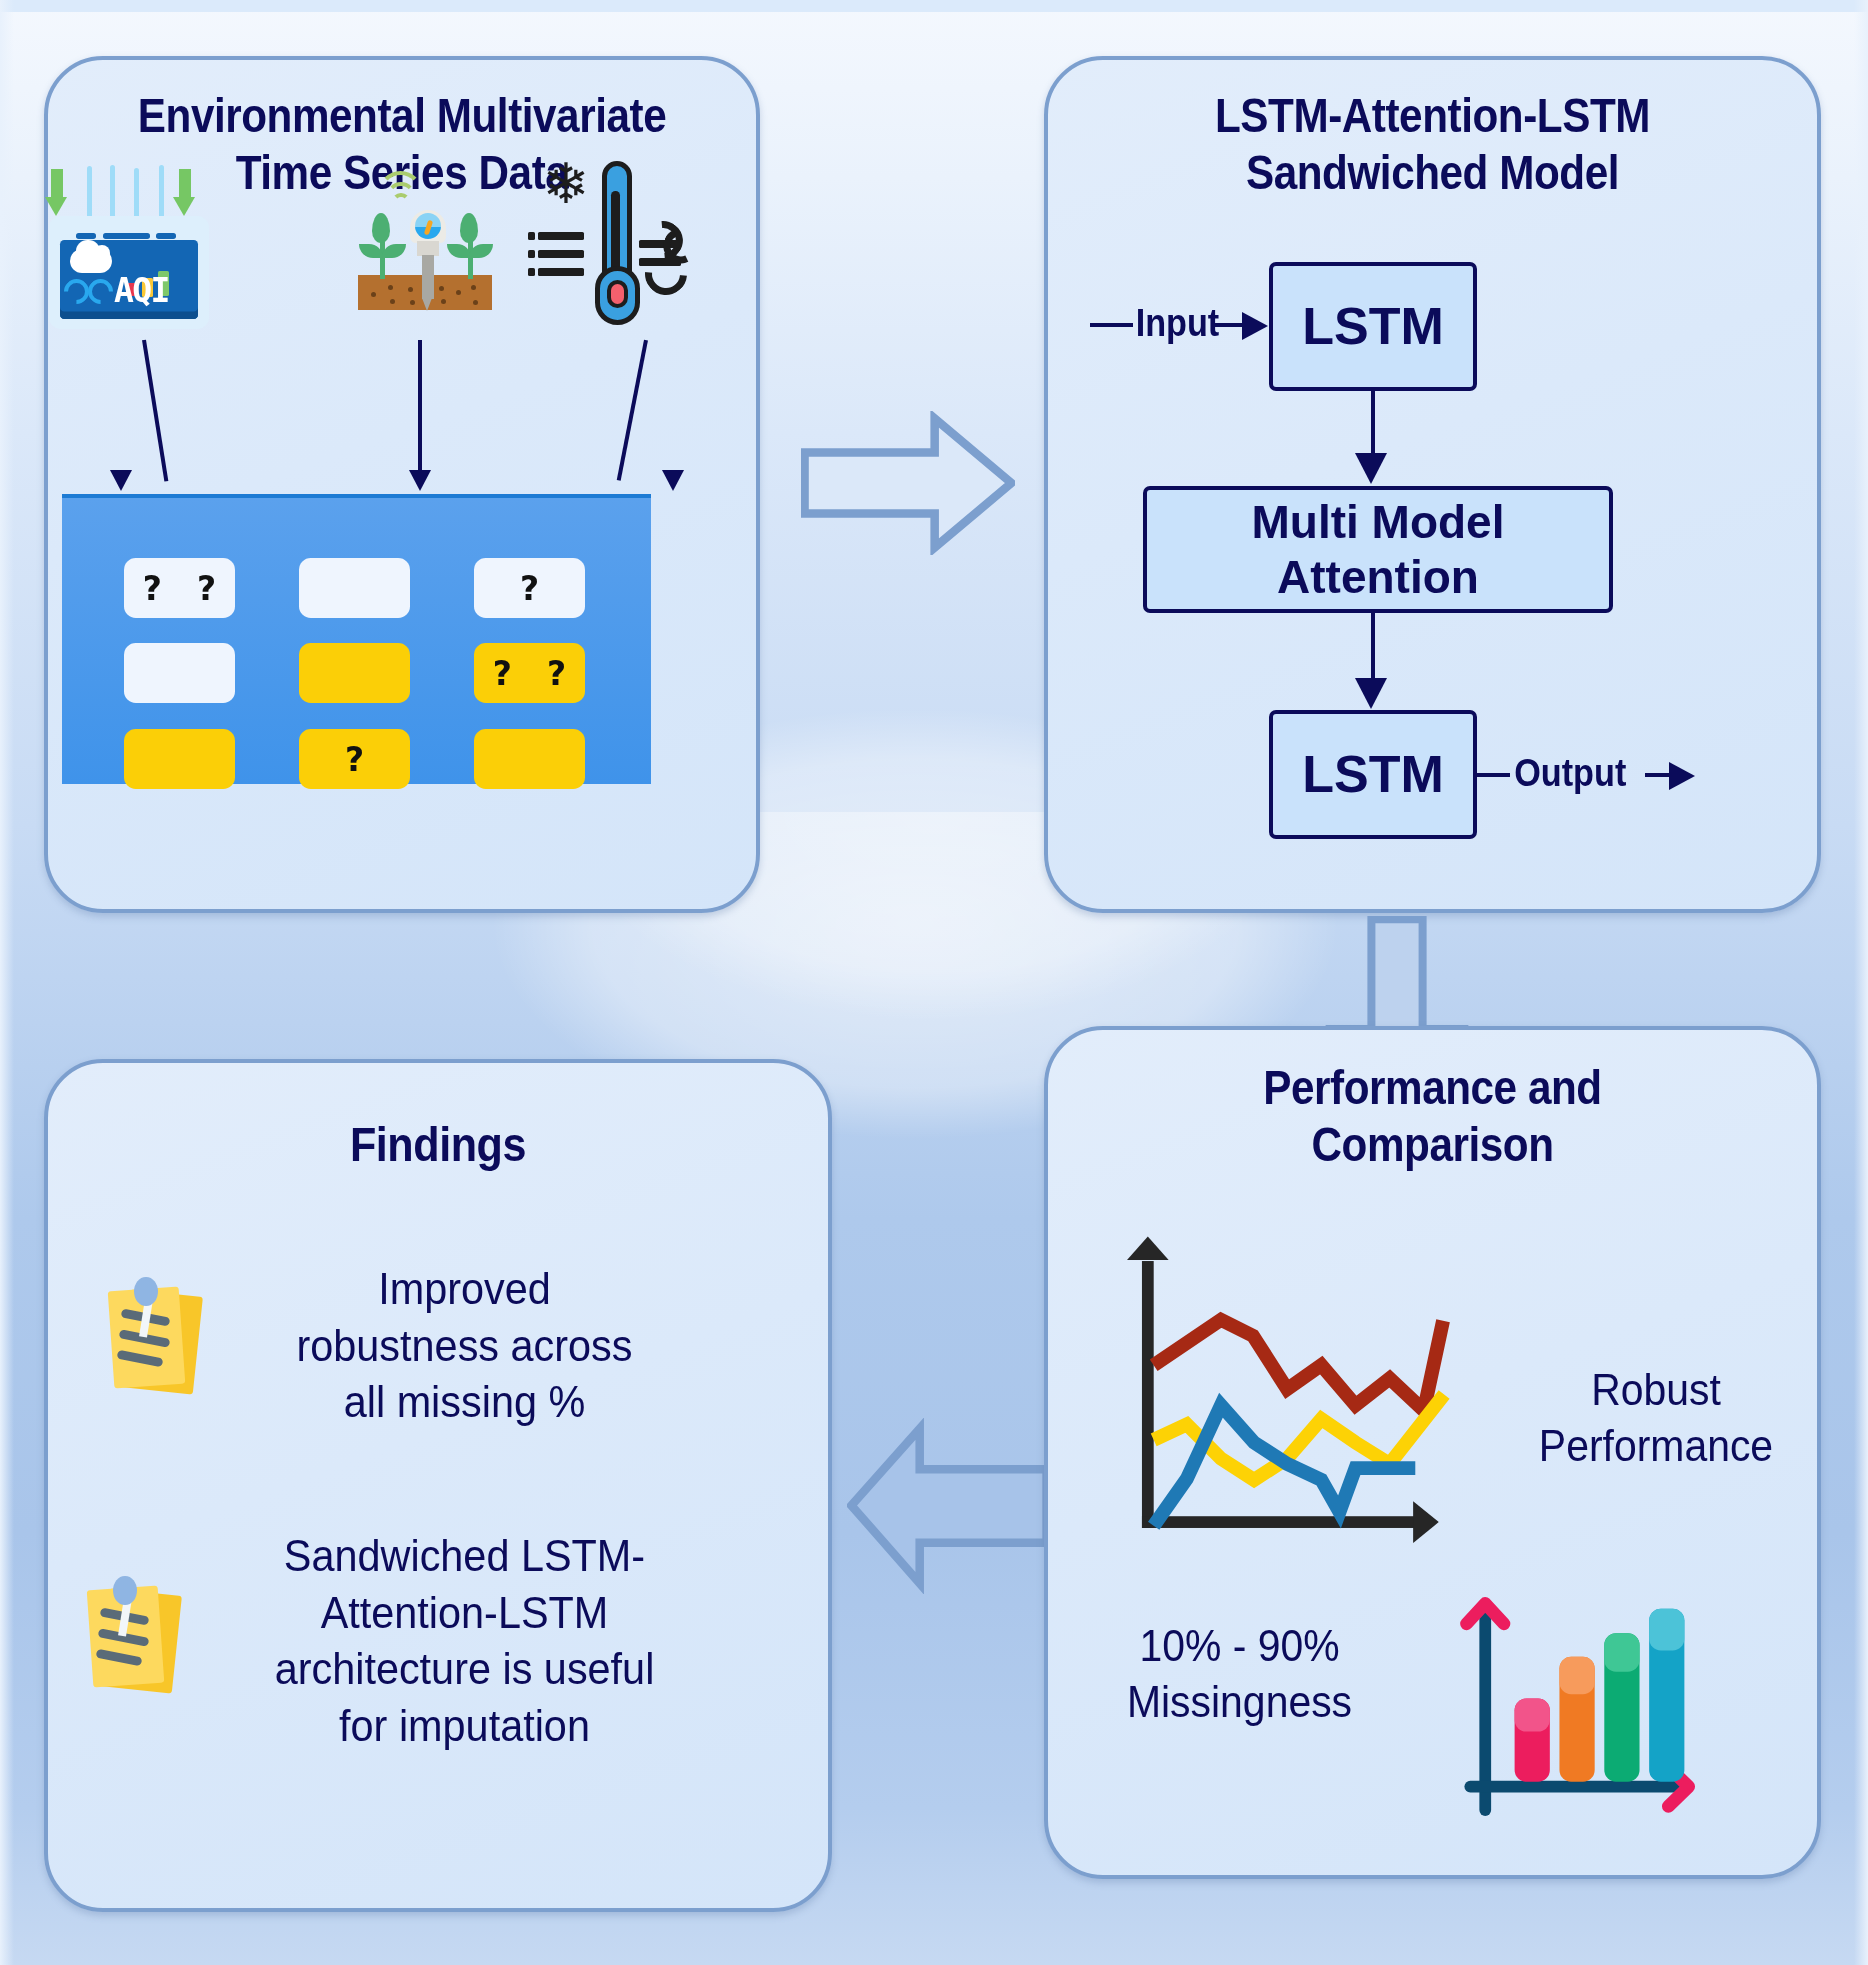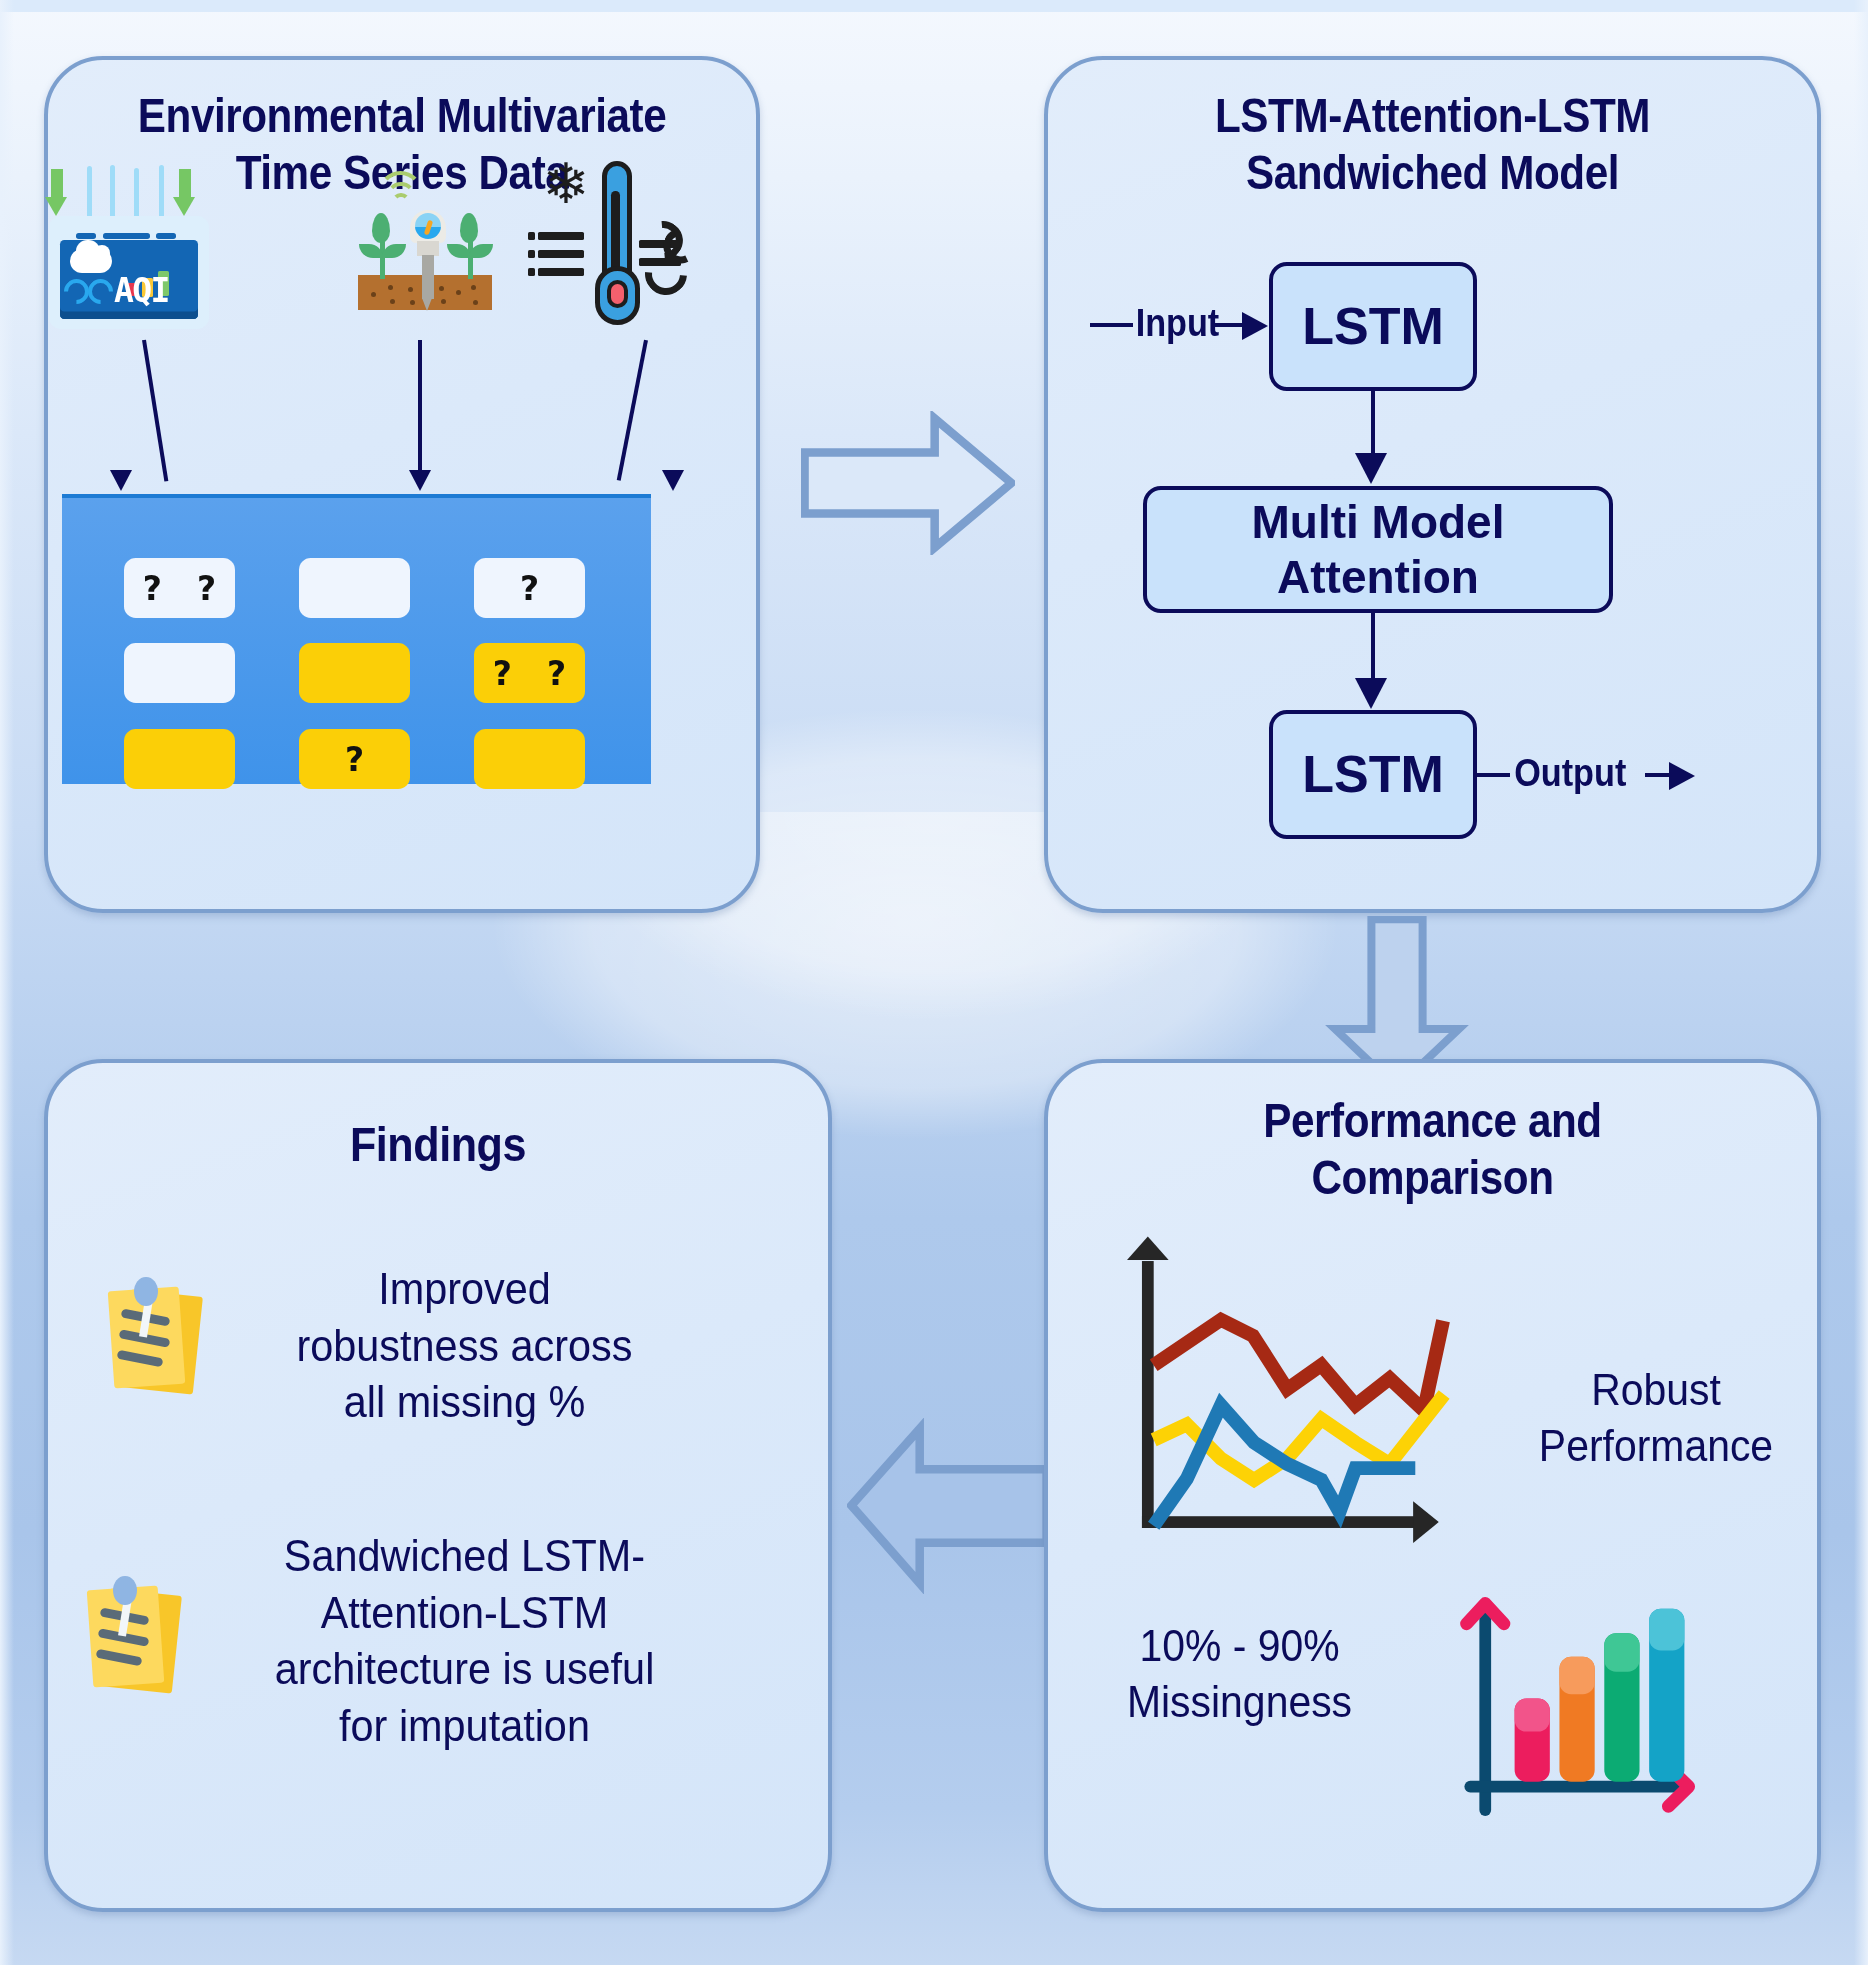--- a/index.html
+++ b/index.html
@@ -30,21 +30,21 @@
     position:absolute;
     background:linear-gradient(160deg,#e2edfb 0%, #dbe9fa 45%, #d4e5f9 100%);
     border:4.8px solid #7c9fce;
     border-radius:59px;
     box-sizing:border-box;
     box-shadow:0 3.2px 7.5px rgba(90,120,165,0.28);
   }
   #panel-data   {left:44px;   top:56px;  width:716px; height:857px;}
   #panel-model  {left:1044px; top:56px;  width:777px; height:857px;}
   #panel-find   {left:44px;   top:1059px; width:788px; height:853px;}
-  #panel-perf   {left:1044px; top:1059px; width:777px; height:853px;}
+  #panel-perf   {left:1044px; top:1026px; width:777px; height:853px;}
 
   .panel-title{
     position:absolute;left:0;right:0;
     text-align:center;
     color:#0b0b5a;
     font-weight:bold;
     font-size:48px;
     line-height:1.18;
     letter-spacing:-0.5px;
     transform:scaleX(0.88);
@@ -110,21 +110,21 @@
     position:absolute;width:111px;height:60px;border-radius:11.8px;
     display:flex;align-items:center;justify-content:center;
     font-size:33px;font-weight:bold;color:#111;letter-spacing:11.8px;text-indent:11.8px;
     font-family:"DejaVu Sans", sans-serif;
   }
   .cell.white{background:#eff5fe;}
   .cell.yellow{background:#fbcf07;}
 
   
   .node{
-    position:absolute;background:#c9e2fb;border:4.8px solid #0b0b5a;border-radius:18px;
+    position:absolute;background:#c9e2fb;border:4.8px solid #0b0b5a;border-radius:7px;
     box-sizing:border-box;display:flex;align-items:center;justify-content:center;text-align:center;
     color:#0b0b5a;font-weight:bold;line-height:1.18;
   }
   #n-lstm1{left:1269px;top:262px;width:208px;height:129px;font-size:52px;}
   #n-attn{left:1143px;top:486px;width:470px;height:127px;font-size:46px;}
   #n-lstm2{left:1269px;top:710px;width:208px;height:129px;font-size:52px;}
   .vline{position:absolute;background:#0b0b5a;width:4.3px;}
   .vhead{position:absolute;width:0;height:0;border-left:16px solid transparent;border-right:16px solid transparent;border-top:31px solid #0b0b5a;}
   .hline{position:absolute;background:#0b0b5a;height:4.3px;}
   .hhead{position:absolute;width:0;height:0;border-top:14px solid transparent;border-bottom:14px solid transparent;border-left:26px solid #0b0b5a;}

